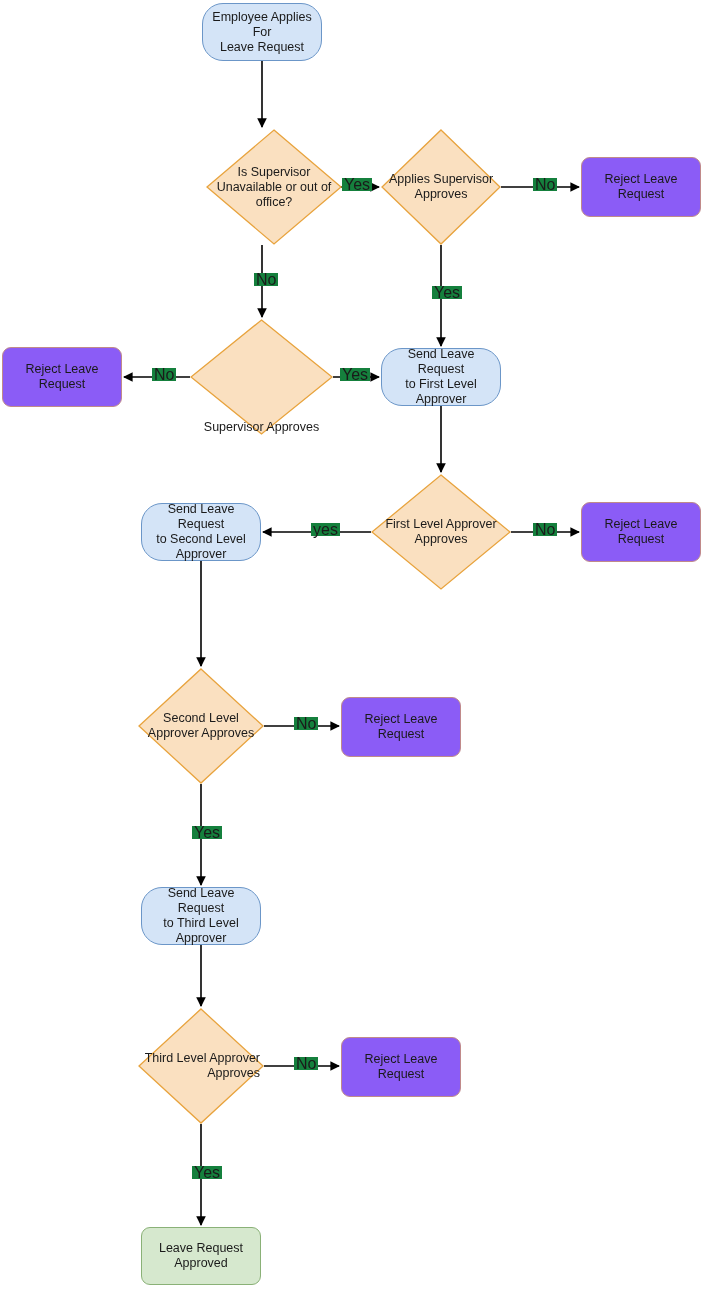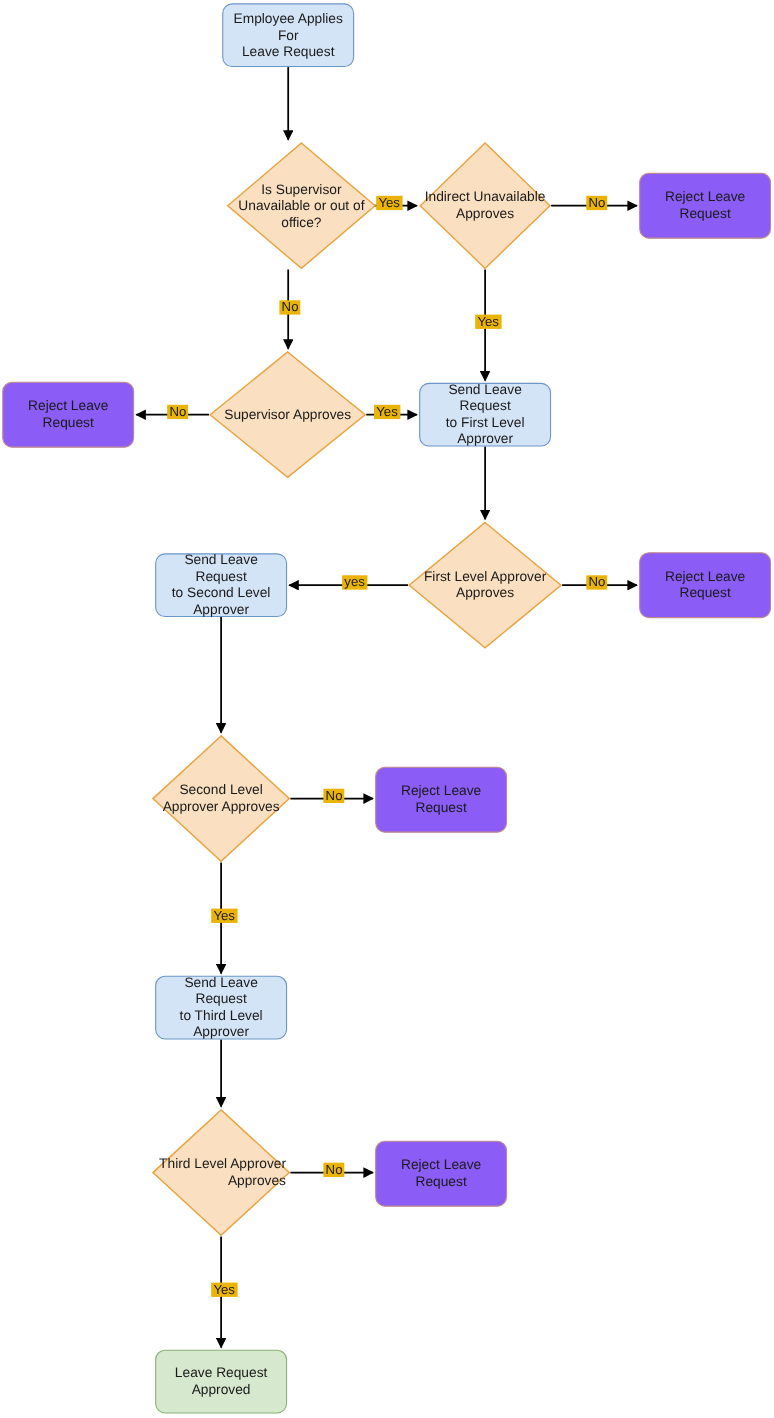--- a/index.html
+++ b/index.html
@@ -43,20 +43,21 @@
     padding: 0 4px;
     white-space: pre-line;
   }
   .box {
     border-radius: 9px;
     border: 1.3px solid;
   }
   .box.process {
     background: #d4e4f7;
     border-color: #6b96c8;
+    border-radius: 21px;
   }
   .box.reject {
     background: #8b5cf6;
     border-color: #c08a8a;
   }
   .box.approved {
     background: #d6e8ce;
     border-color: #8ab177;
   }
   .diamond {
@@ -69,24 +70,24 @@
     top: 0;
     width: 100%;
     height: 100%;
   }
   .diamond .label {
     position: relative;
     z-index: 1;
   }
   .edge-label {
     position: absolute;
-    font-size: 12px;
+    font-size: 16px;
     line-height: 13px;
     color: #1a1a1a;
-    background: #eab308;
+    background: #15803d;
     padding: 0 2px;
     z-index: 3;
     white-space: nowrap;
   }
 </style>
 </head>
 <body>
 
 <div id="canvas">
 
@@ -126,28 +127,28 @@
           <polygon points="68,1 135,58 68,115 1,58" fill="#fae0c0" stroke="#e8a33d" stroke-width="1.3"></polygon>
         </svg>
         <span class="label">Is Supervisor
 Unavailable or out of
 office?</span>
       </div>
       <div class="node diamond" style="left: 381px; top: 129px; width: 120px; height: 116px;">
         <svg class="dshape" viewBox="0 0 120 116" preserveAspectRatio="none">
           <polygon points="60,1 119,58 60,115 1,58" fill="#fae0c0" stroke="#e8a33d" stroke-width="1.3"></polygon>
         </svg>
-        <span class="label">Indirect Unavailable
+        <span class="label">Applies Supervisor
 Approves</span>
       </div>
       <div class="node box reject" style="left: 581px; top: 157px; width: 120px; height: 60px;">
         <span class="label">Reject Leave
 Request</span>
       </div>
-      <div class="node diamond" style="left: 190px; top: 319px; width: 143px; height: 116px;">
+      <div class="node diamond" style="left: 190px; top: 319px; width: 143px; height: 116px; align-items: flex-end;">
         <svg class="dshape" viewBox="0 0 143 116" preserveAspectRatio="none">
           <polygon points="71.5,1 142,58 71.5,115 1,58" fill="#fae0c0" stroke="#e8a33d" stroke-width="1.3"></polygon>
         </svg>
         <span class="label">Supervisor Approves</span>
       </div>
       <div class="node box reject" style="left: 2px; top: 347px; width: 120px; height: 60px;">
         <span class="label">Reject Leave
 Request</span>
       </div>
       <div class="node box process" style="left: 381px; top: 348px; width: 120px; height: 58px;">

